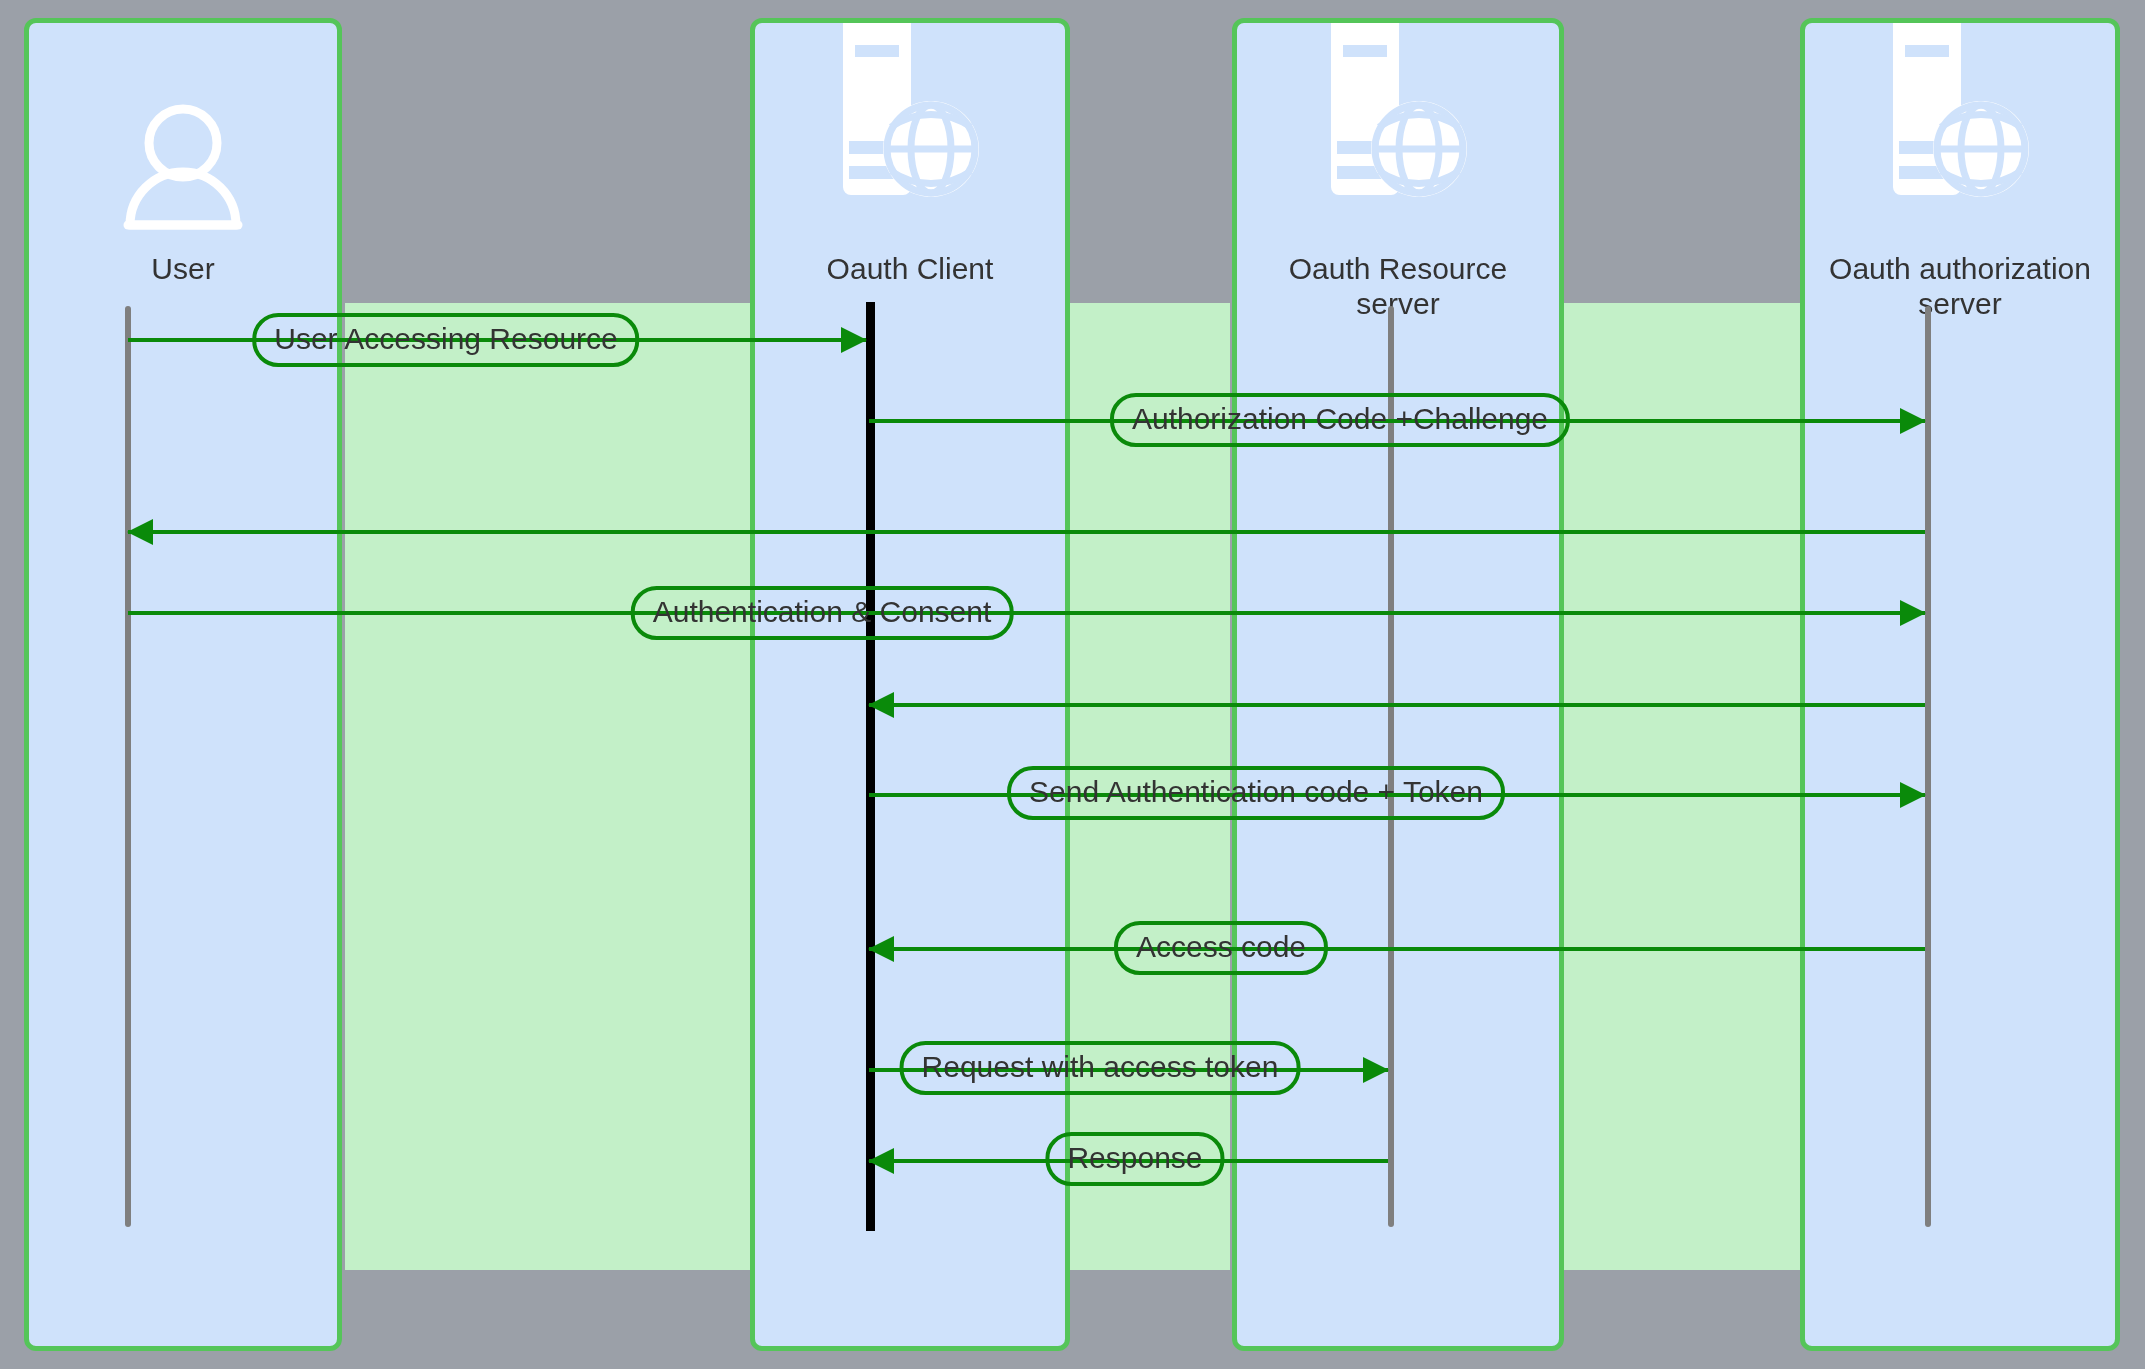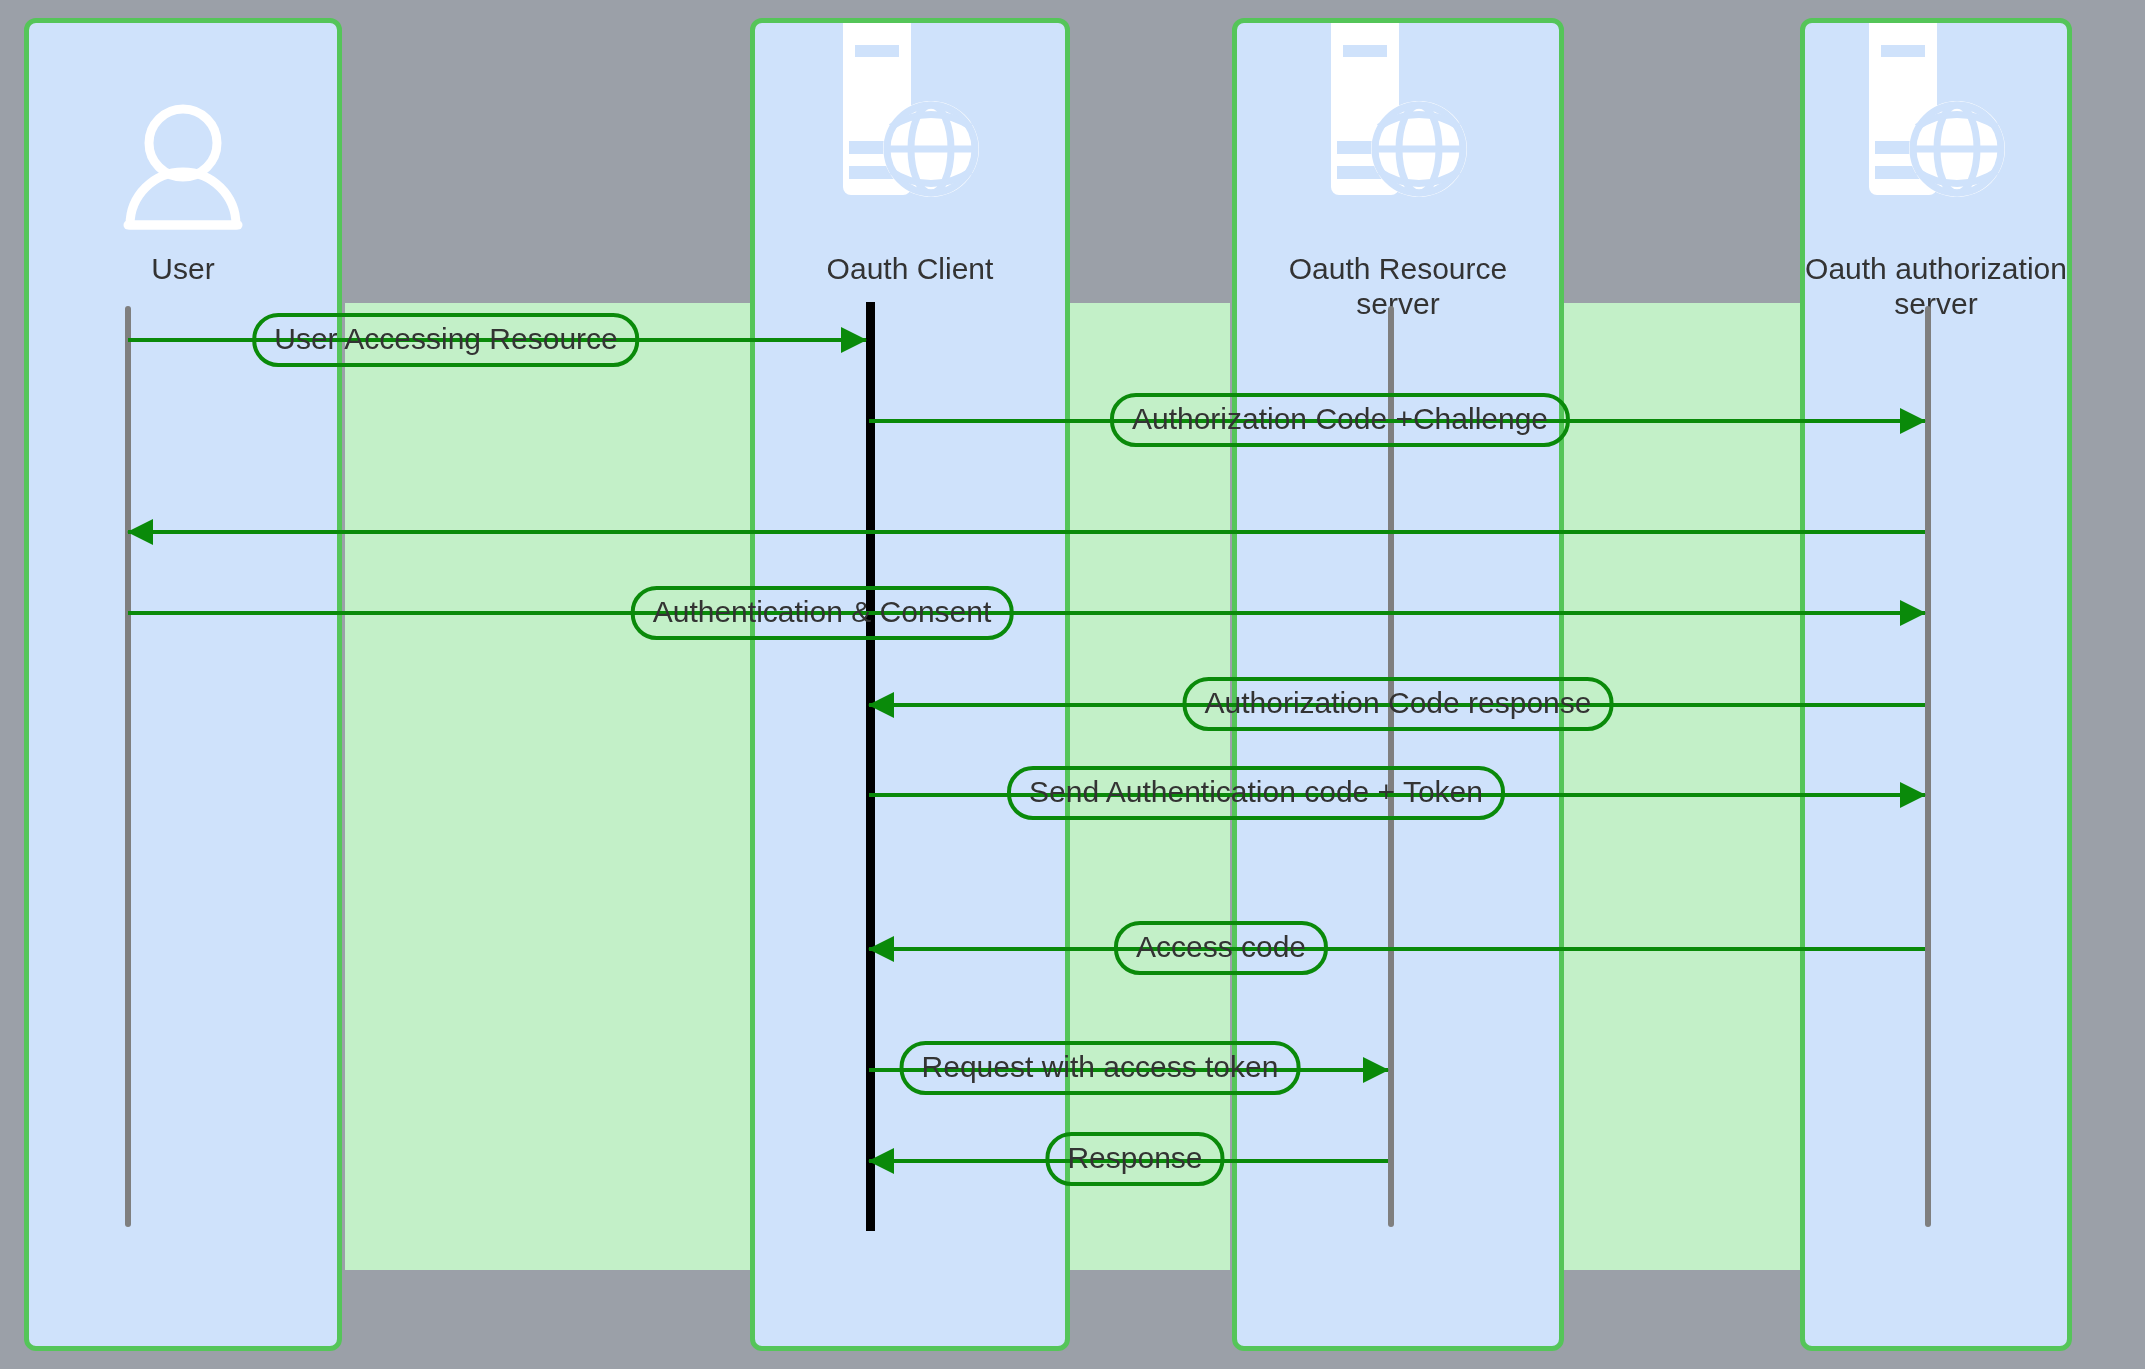--- a/index.html
+++ b/index.html
@@ -155,21 +155,21 @@
             <path d="M-40 -22 A70 70 0 0 1 40 -22"></path>
             <path d="M-40 22 A70 70 0 0 0 40 22"></path>
           </g>
         </g>
       </svg>
       <div class="lane-title" style="top:228px;">Oauth Resource
 server</div>
     </div>
   </div>
 
-  <div class="lane" style="left:1800px;width:272px;">
+  <div class="lane" style="left:1800px;width:320px;">
     <div class="lane-head">
       <svg class="server-icon" style="left:50%;top:0px;transform:translateX(-50%);" width="150" height="200" viewBox="0 0 150 200">
         <rect x="8" y="-20" width="68" height="192" rx="8" fill="#ffffff"></rect>
         <rect x="20" y="22" width="44" height="12" fill="#cfe2fb"></rect>
         <rect x="14" y="118" width="52" height="13" fill="#cfe2fb"></rect>
         <rect x="14" y="143" width="52" height="13" fill="#cfe2fb"></rect>
         <g transform="translate(96,126)">
           <circle cx="0" cy="0" r="48" fill="#ffffff"></circle>
           <g fill="none" stroke="#cfe2fb" stroke-width="7">
             <circle cx="0" cy="0" r="44"></circle>
@@ -210,21 +210,20 @@
   <div class="msg right" style="left:128px;width:1797px;top:613px;">
     <div class="line"></div>
     <div class="head"></div>
   </div>
   <div class="pill" style="left:822px;top:613px;">Authentication &amp; Consent</div>
 
   <div class="msg left" style="left:869px;width:1056px;top:705px;">
     <div class="line"></div>
     <div class="head"></div>
   </div>
-  <div class="pill" style="left:1398px;top:704px;">Authorization Code response</div>
 
   <div class="msg right" style="left:869px;width:1056px;top:795px;">
     <div class="line"></div>
     <div class="head"></div>
   </div>
   <div class="pill" style="left:1256px;top:793px;">Send Authentication code + Token</div>
 
   <div class="msg left" style="left:869px;width:1056px;top:949px;">
     <div class="line"></div>
     <div class="head"></div>

